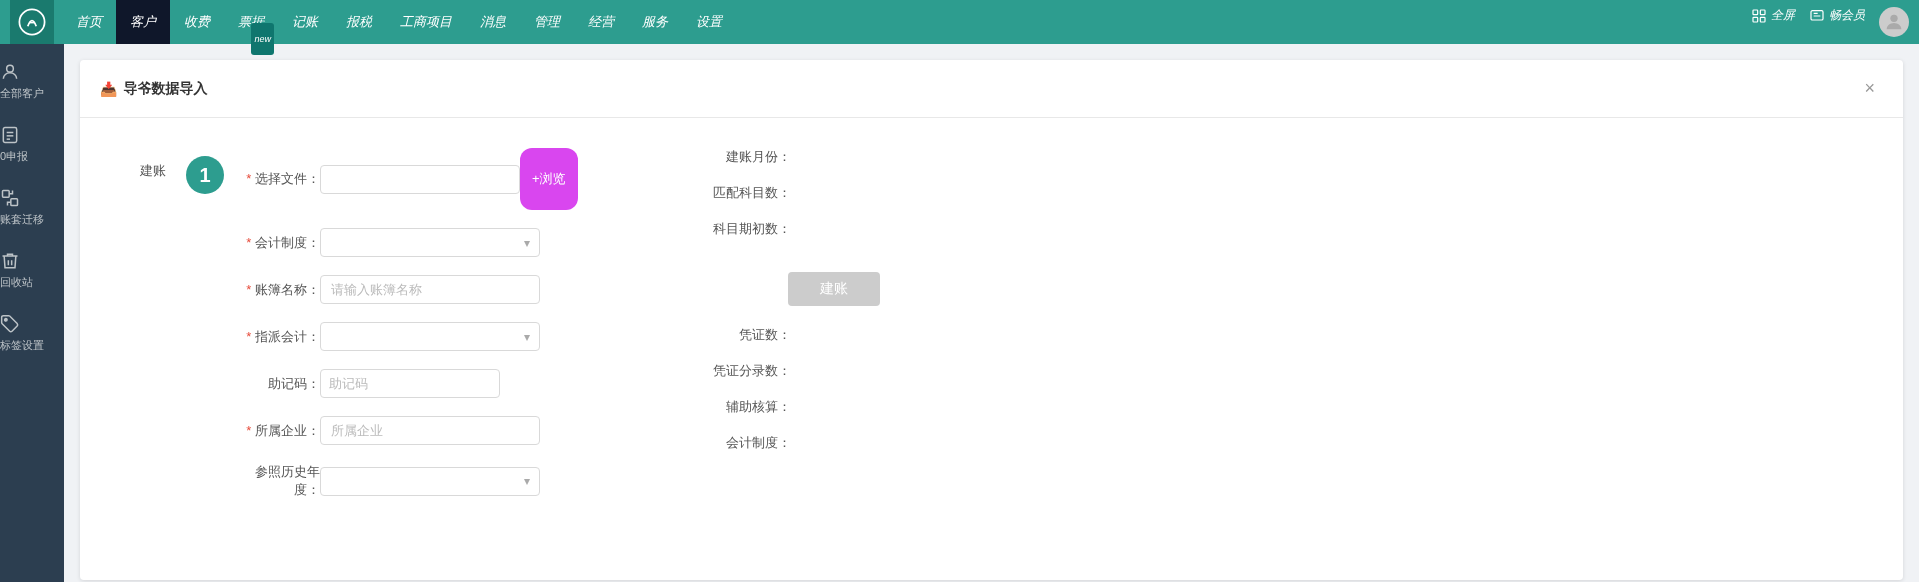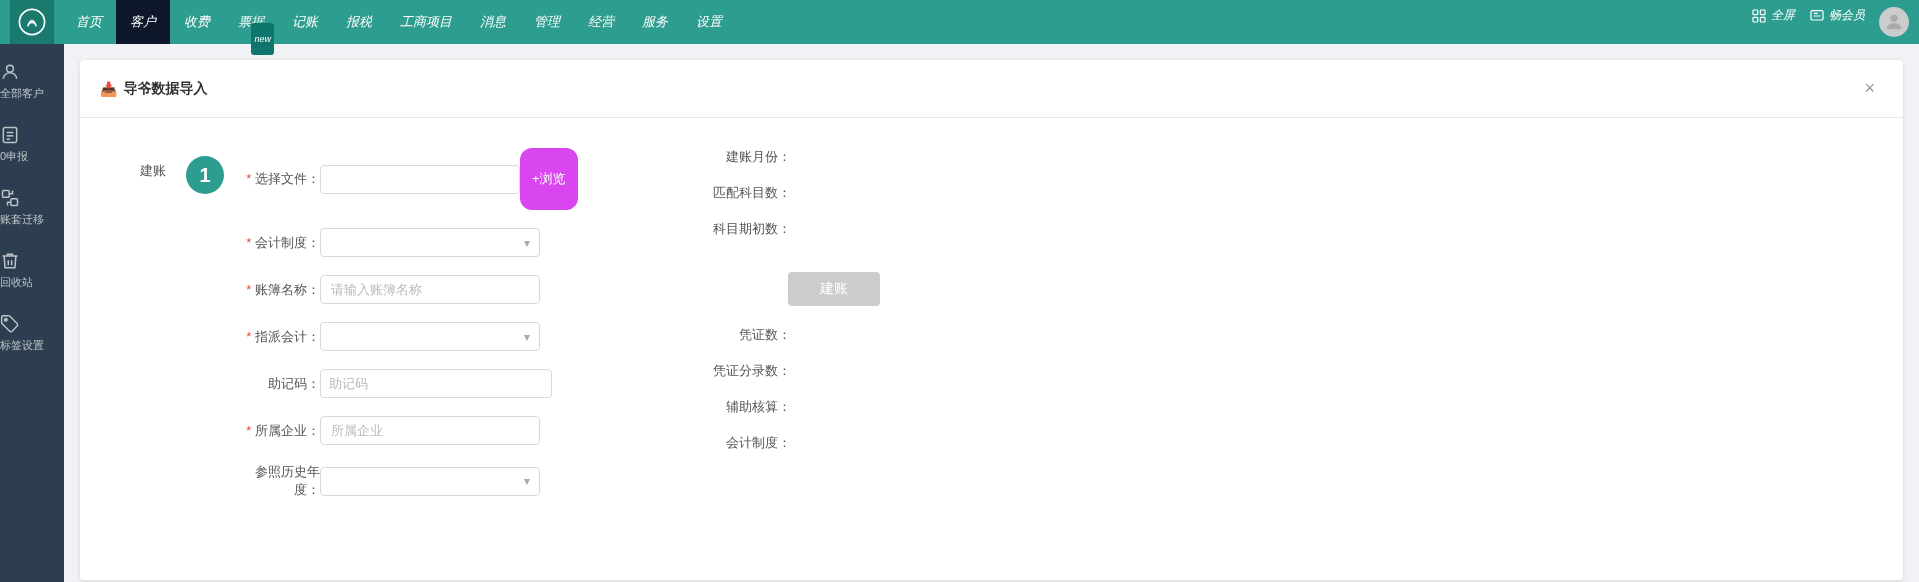--- a/index.html
+++ b/index.html
@@ -100,21 +100,21 @@
     }
     .select-wrapper { position: relative; display: inline-block; }
     .select-wrapper::after {
       content: "▾"; position: absolute; right: 10px; top: 50%; transform: translateY(-50%);
       color: #aaa; pointer-events: none; font-size: 12px;
     }
     .input-name { width: 220px; }
     .radio-group { display: flex; align-items: center; gap: 16px; }
     .radio-item { display: flex; align-items: center; gap: 4px; cursor: pointer; }
     .radio-item input[type=radio] { accent-color: #2d9d8f; }
-    .input-memo { width: 232px; padding-left: 8px; }
+    .input-memo { width: 180px; padding-left: 8px; }
     .input-belong { width: 220px; }
 
     
     .info-section { width: 260px; flex-shrink: 0; padding-top: 0; }
     .info-row {
       display: flex; align-items: center; margin-bottom: 18px; gap: 8px; justify-content: center;
     }
     .info-label { width: 90px; text-align: right; color: #555; font-size: 13px; flex-shrink: 0; }
     .info-value { color: #333; font-size: 13px; }
 

